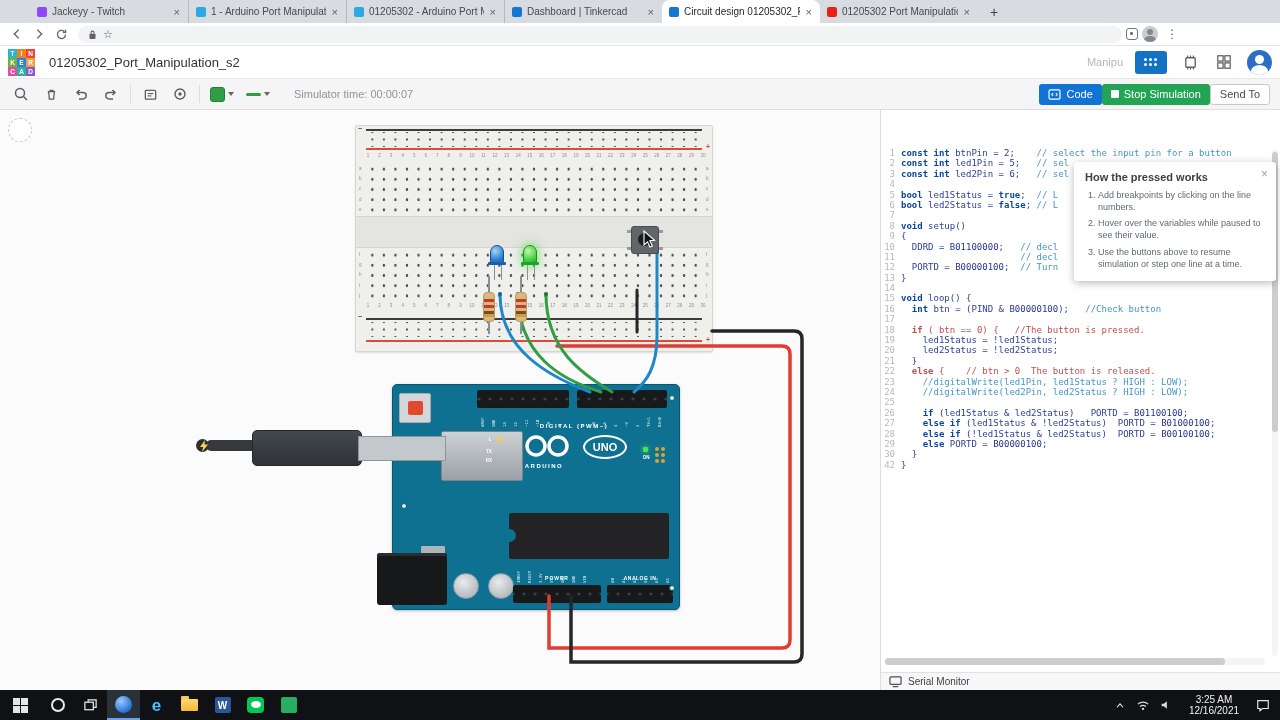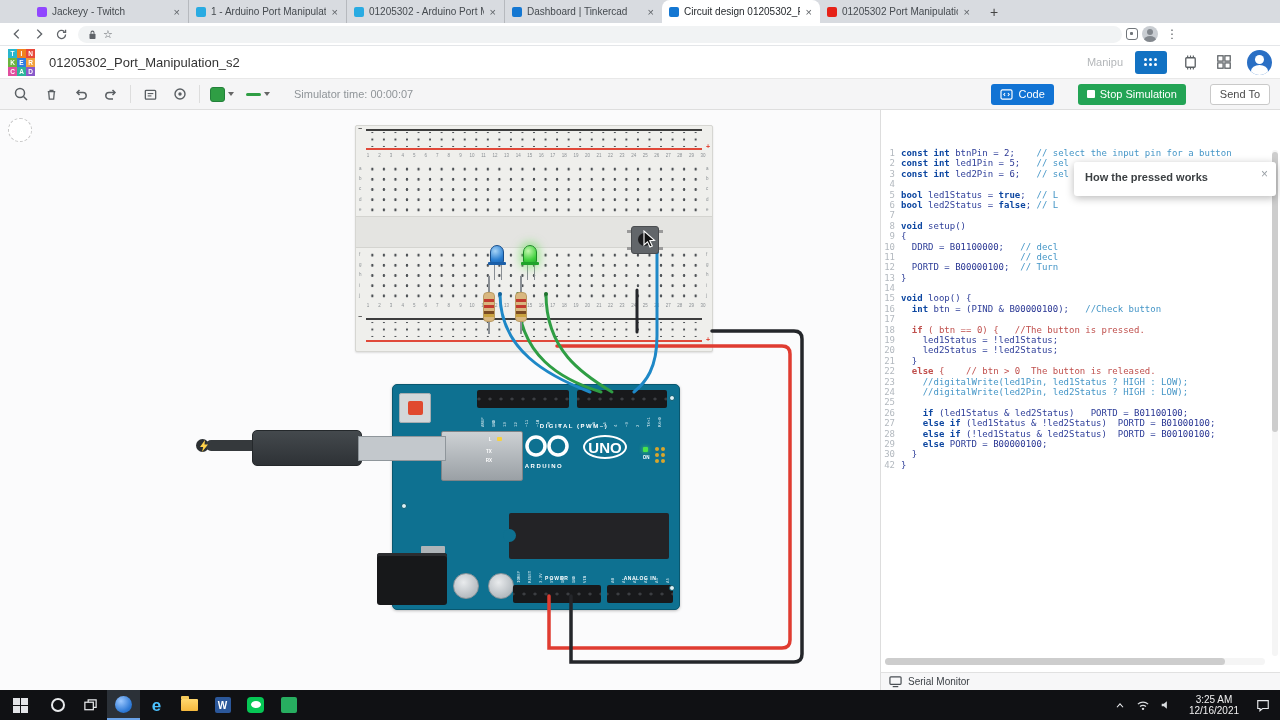--- a/index.html
+++ b/index.html
@@ -46,21 +46,21 @@
 
 
 #edittoolbar{position:absolute;left:0;top:79px;width:1280px;height:31px;background:#f5f5f6;border-bottom:1px solid #dedede;display:flex;align-items:center;padding:0 10px;gap:8px}
 .tico{width:22px;height:22px;display:flex;align-items:center;justify-content:center}
 .vsep{width:1px;height:18px;background:#ddd}
 .swatch{display:flex;align-items:center;gap:3px;padding:2px}
 .sw-green{width:15px;height:15px;background:#2f9e44;border:1px solid #23803a;border-radius:3px}
 .sw-line{width:15px;height:3px;background:#2f9e44;border-radius:2px}
 .caret{width:0;height:0;border-left:3.5px solid transparent;border-right:3.5px solid transparent;border-top:4px solid #666}
 .simtime{font-size:11px;color:#8f9498;margin-left:14px}
-.tb-right{margin-left:auto;display:flex;align-items:center;gap:24px}
+.tb-right{margin-left:auto;display:flex;align-items:center;gap:0}
 .btn{height:21px;border-radius:3px;display:flex;align-items:center;gap:5px;padding:0 9px;font-size:11px}
 .btn-code{background:#1173d4;color:#fff}
 .btn-stop{background:#23a455;color:#fff}
 .stop-sq{width:8px;height:8px;background:#fff;border-radius:1px}
 .btn-send{background:#fff;border:1px solid #c9c9c9;color:#4a4a4a}
 
 
 #canvas{position:absolute;left:0;top:110px;width:880px;height:580px;background:#fbfbfc;overflow:hidden}
 .dashedbtn{position:absolute;left:8px;top:8px;width:24px;height:24px;border:1.6px dashed #c7c7c7;border-radius:50%;background:#fff}
 
@@ -442,21 +442,21 @@
     <div class="usbsock"></div>
     <div class="boardtxt" style="left:92px;top:52px;width:10px;font-size:4.5px">L</div>
     <div class="ledot" style="left:104px;top:52px;width:5px;height:4px;background:#f7d13e"></div>
     <div class="boardtxt" style="left:90px;top:64px;width:12px;font-size:4.5px">TX</div>
     <div class="boardtxt" style="left:90px;top:73px;width:12px;font-size:4.5px">RX</div>
     <svg width="48" height="26" viewBox="0 0 48 26" style="position:absolute;left:130px;top:48px">
         <circle cx="13" cy="13" r="9" fill="none" stroke="#fff" stroke-width="3.5"></circle>
         <circle cx="35" cy="13" r="9" fill="none" stroke="#fff" stroke-width="3.5"></circle>
       </svg>
     <div class="boardtxt" style="left:118px;top:78px;width:66px;font-size:6px;letter-spacing:1.5px">ARDUINO</div>
-    <div style="position:absolute;left:190px;top:50px;width:44px;height:24px;border:2px solid #fff;border-radius:50%;display:flex;align-items:center;justify-content:center;color:#fff;font-weight:bold;font-size:15px">UNO</div>
+    <div style="position:absolute;left:190px;top:50px;width:44px;height:24px;border:2px solid #fff;border-radius:50%;display:flex;align-items:center;justify-content:center;color:#fff;font-weight:bold;font-size:11px">UNO</div>
     <div class="ledot" style="left:250px;top:62px;width:5px;height:5px;background:#49e24b;box-shadow:0 0 4px #49e24b"></div>
     <div class="boardtxt" style="left:245px;top:70px;width:16px;font-size:4.5px">ON</div>
     <div class="icsp">
         <i></i>
         <i></i>
         <i></i>
         <i></i>
         <i></i>
         <i></i>
       </div>
@@ -679,20 +679,25 @@
       </div>
       <div class="crow">
         <span class="ln">42</span>
         <span class="ct">}</span>
       </div>
     </div>
 
   <div id="dbg">
     <h4>How the pressed works</h4>
     <span class="close">×</span>
+    <ol id="dbglist">
+        <li>Add breakpoints by clicking on the line numbers.</li>
+        <li>Hover over the variables while paused to see their value.</li>
+        <li>Use the buttons above to resume simulation or step one line at a time.</li>
+      </ol>
   </div>
 
   <div class="hscroll">
       <i></i>
     </div>
   <div class="vscroll">
       <i></i>
     </div>
 </div>
 

